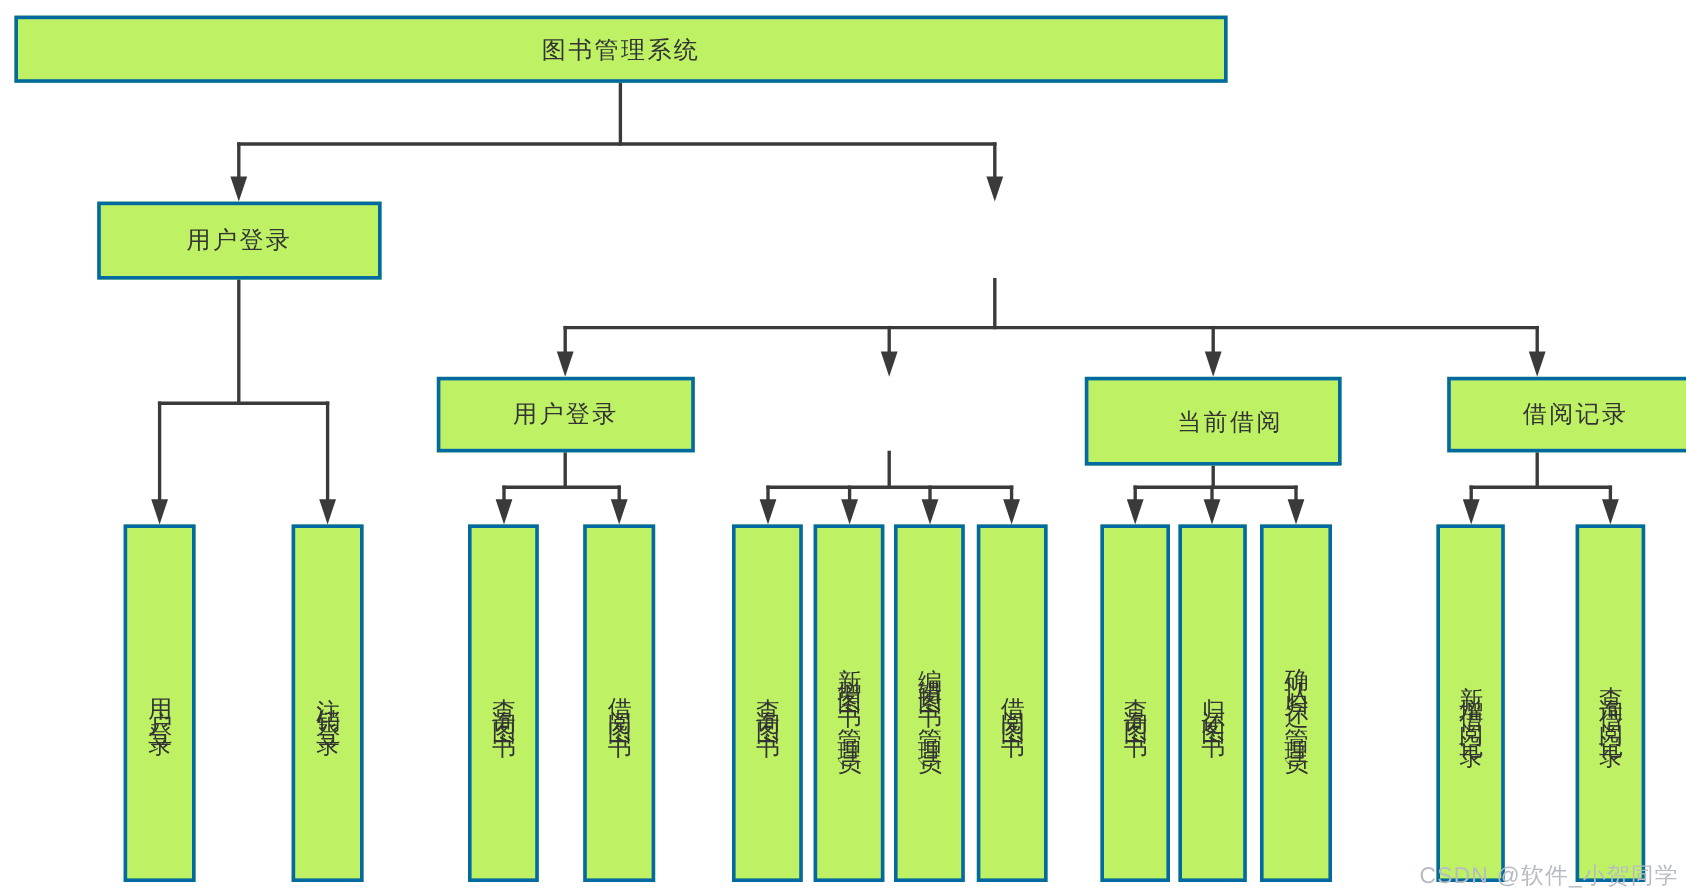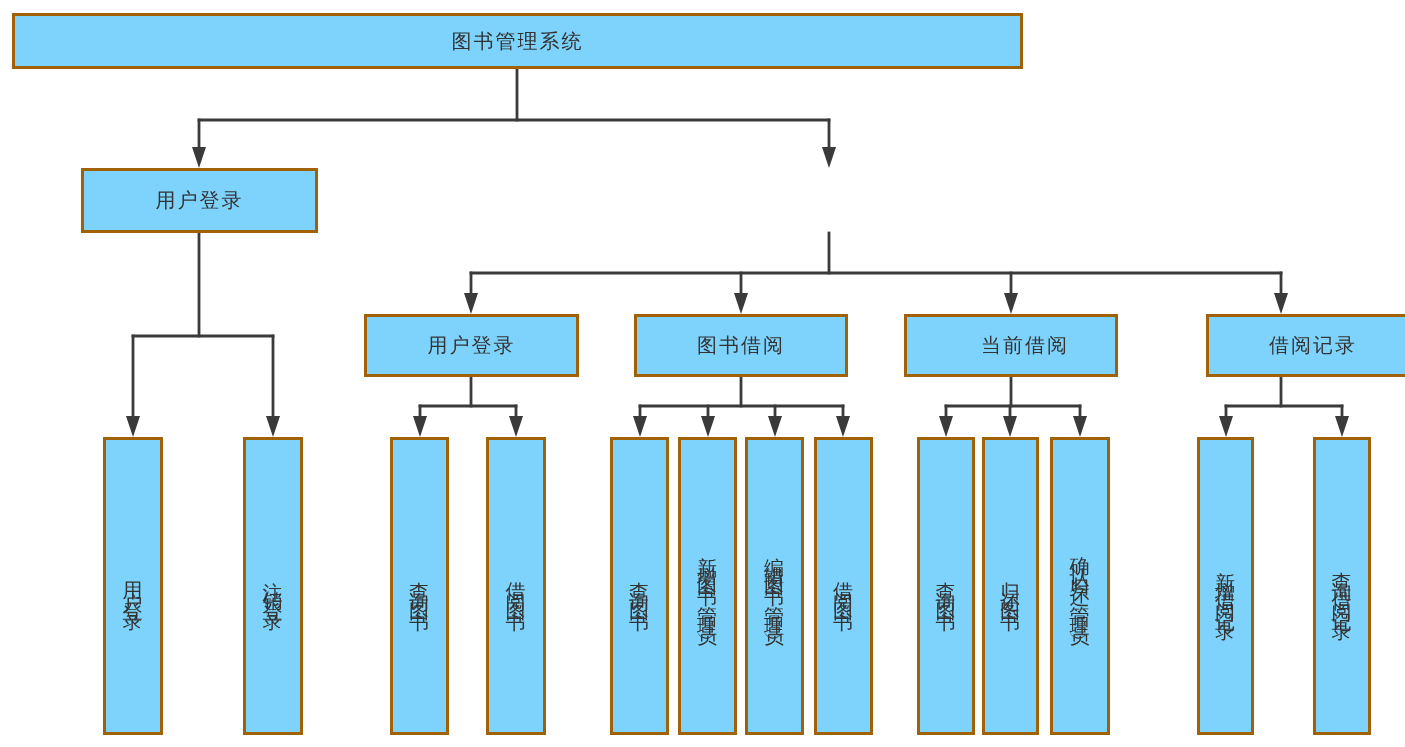--- a/index.html
+++ b/index.html
@@ -18,22 +18,22 @@
   #connectors {
     position: absolute;
     left: 0; top: 0;
     width: 1405px;
     height: 747px;
     z-index: 0;
   }
   .box {
     position: absolute;
     box-sizing: border-box;
-    background: #7dd3fc;
-    border: 3px solid #a16207;
+    background: #bef264;
+    border: 3px solid #0369a1;
     display: flex;
     align-items: center;
     justify-content: center;
     z-index: 1;
     color: #333333;
   }
   .box span {
     font-size: 20px;
     color: #333333;
     letter-spacing: 2px;
@@ -121,24 +121,21 @@
     <span>图书管理系统</span>
   </div>
 
   <div class="box" style="left:81px; top:168px; width:237px; height:65px;">
     <span>用户登录</span>
   </div>
 
   <div class="box" style="left:364px; top:314px; width:215px; height:63px;">
     <span>用户登录</span>
   </div>
-  <div class="box" style="left:634px; top:314px; width:214px; height:63px;">
-    <span>图书借阅</span>
-  </div>
-  <div class="box" style="left:904px; top:314px; width:214px; height:63px;padding-left:28px;">
+  <div class="box" style="left:904px; top:314px; width:214px; height:74px;padding-left:28px;">
     <span>当前借阅</span>
   </div>
   <div class="box" style="left:1174px; top:314px; width:214px; height:63px;margin-left:32px;">
     <span>借阅记录</span>
   </div>
 
   <div class="box leaf" style="left:103px; top:437px; width:60px; height:298px;">
     <span>用户登录</span>
   </div>
   <div class="box leaf" style="left:243px; top:437px; width:60px; height:298px;">
@@ -171,14 +168,15 @@
   <div class="box leaf" style="left:1050px; top:437px; width:60px; height:298px;">
     <span>确认归还（管理员）</span>
   </div>
   <div class="box leaf" style="left:1197px; top:437px; width:57px; height:298px;">
     <span>新增借阅记录</span>
   </div>
   <div class="box leaf" style="left:1313px; top:437px; width:58px; height:298px;">
     <span>查询借阅记录</span>
   </div>
 
+  <div id="watermark">CSDN @软件_小贺同学</div>
 
 </div>
 
 </body></html>

